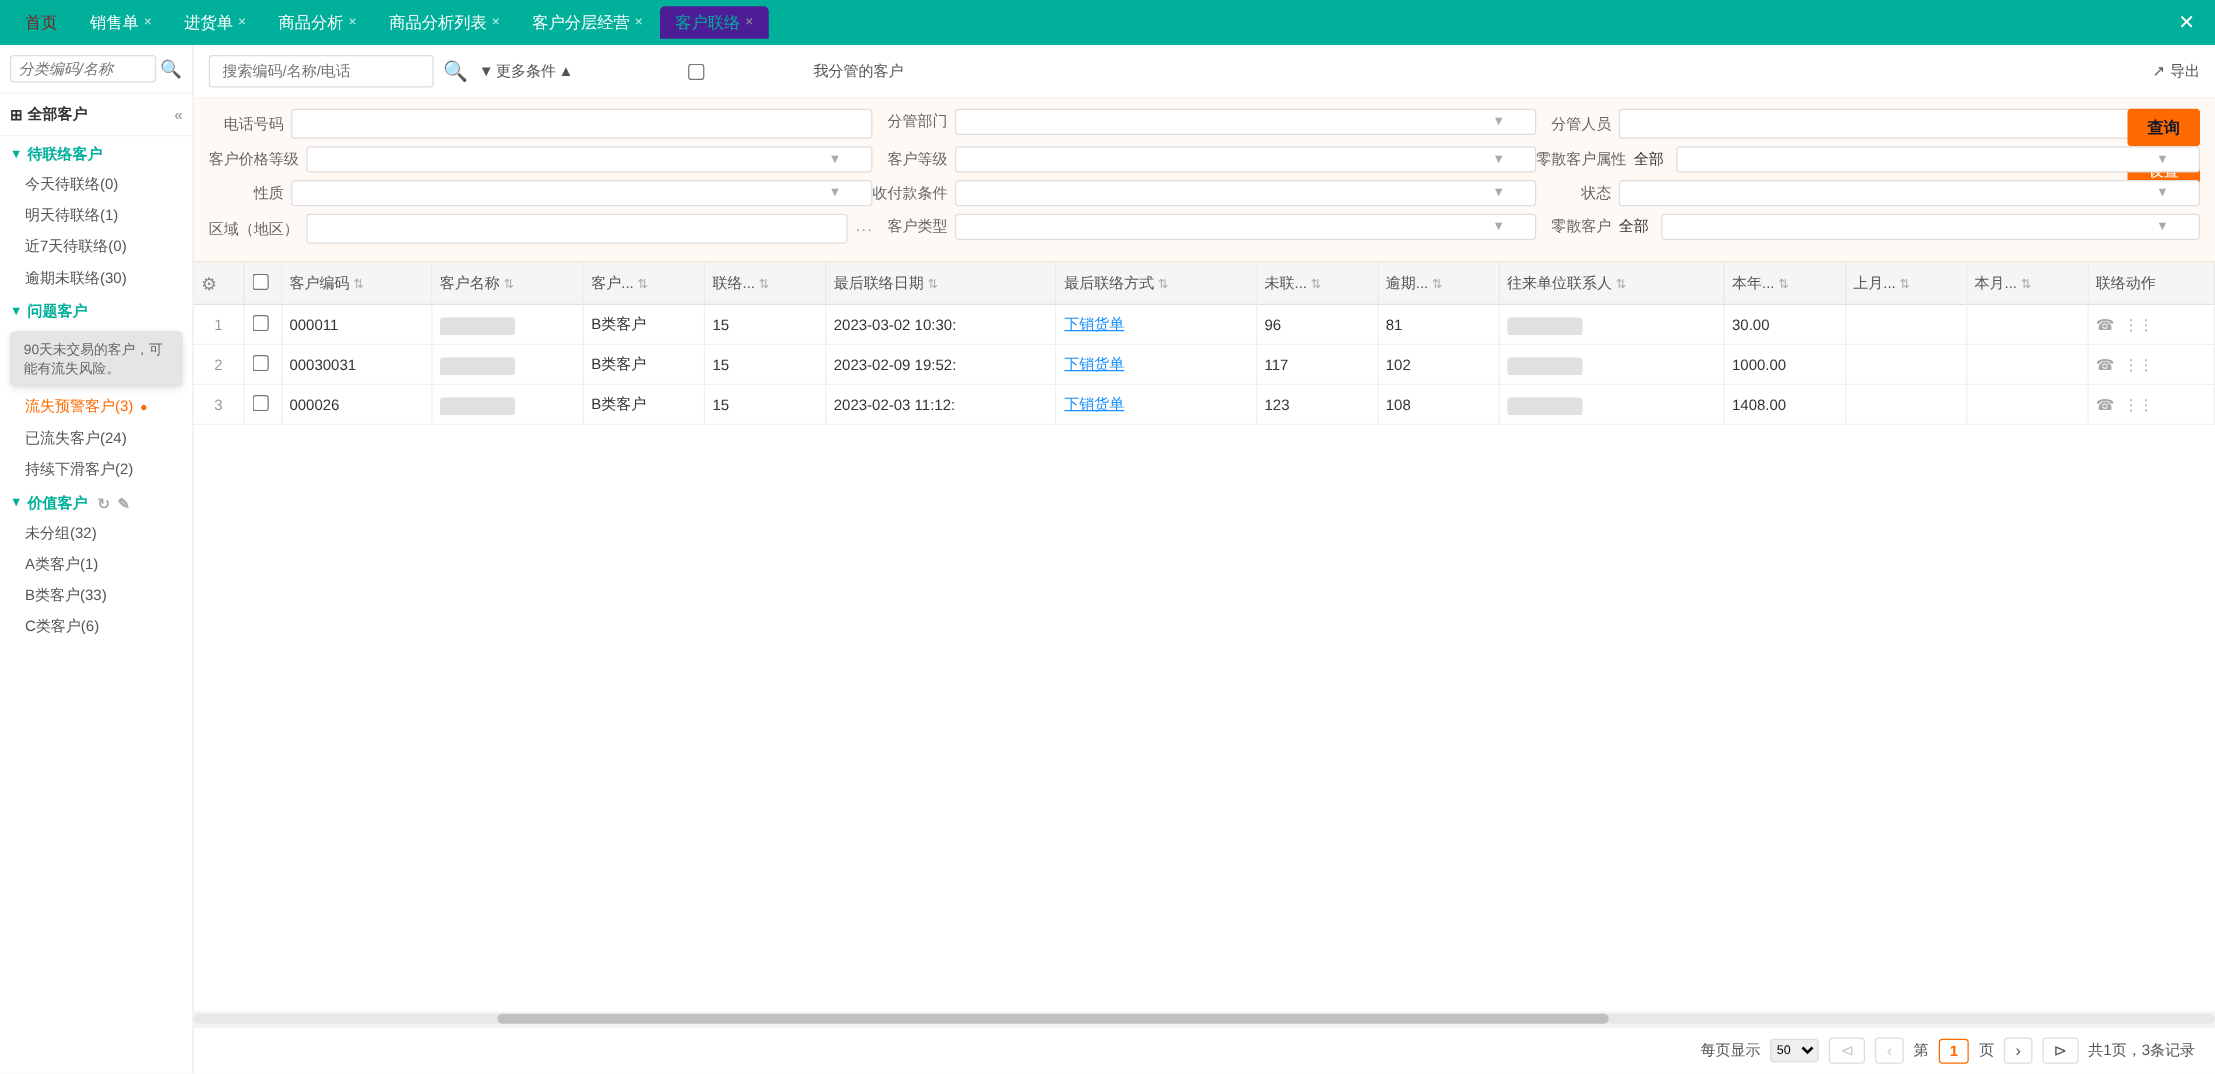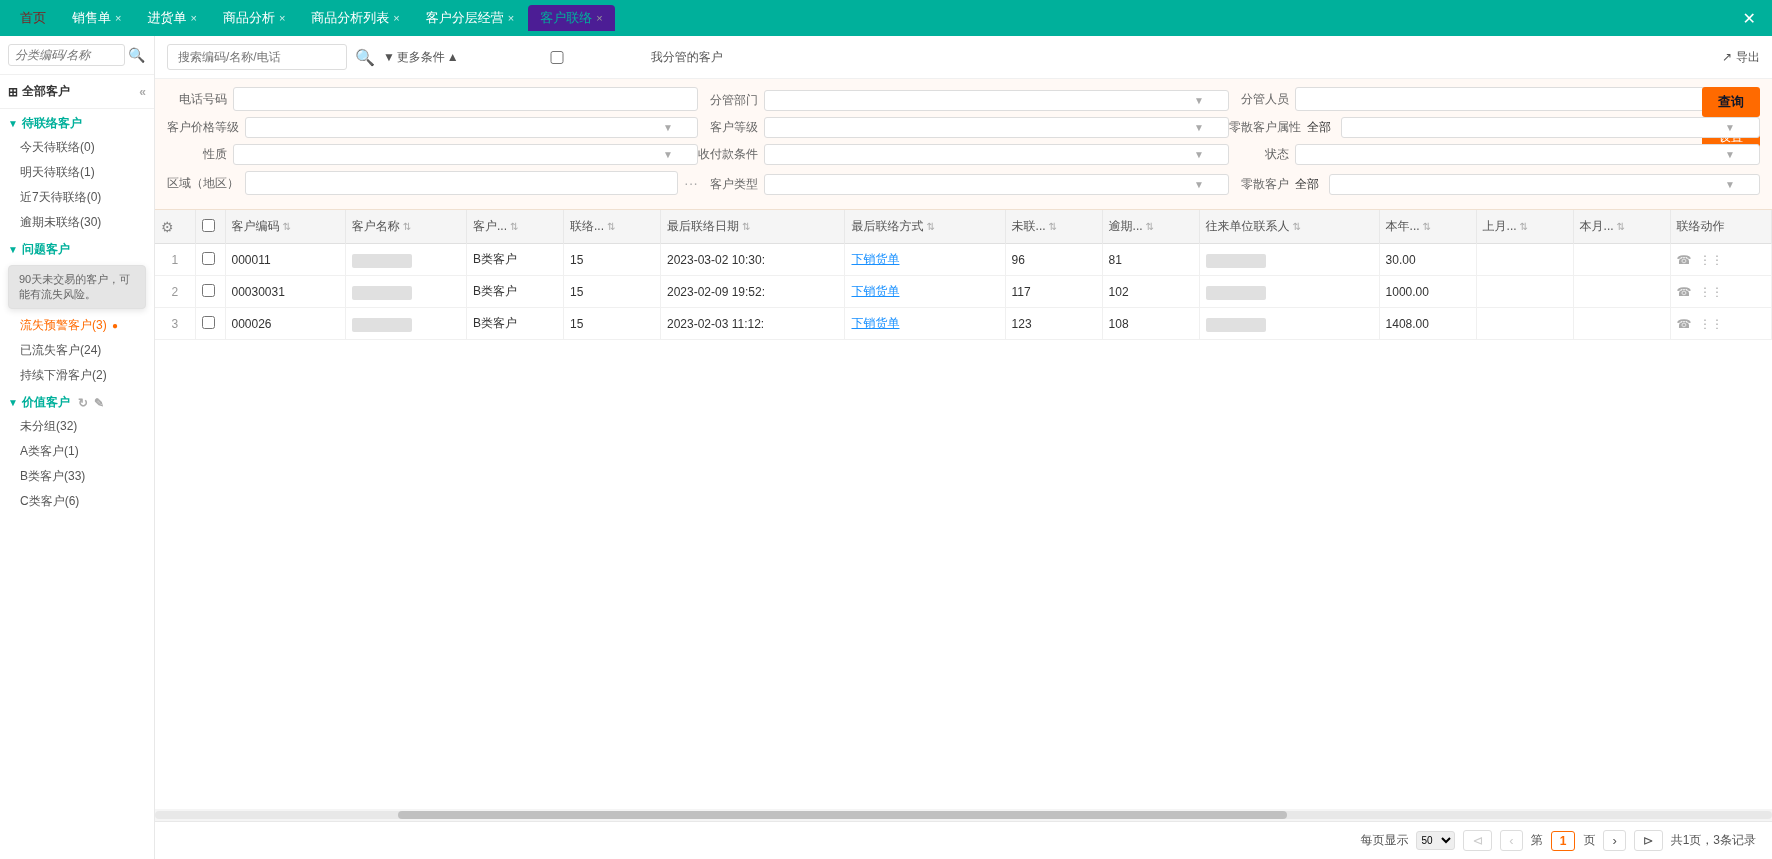--- a/index.html
+++ b/index.html
@@ -206,21 +206,21 @@
 
     
     .advanced-filter {
       background: #fff9f5;
       border-bottom: 1px solid #f0e0d0;
       padding: 8px 12px;
       position: relative;
     }
     .filter-row {
       display: flex;
-      align-items: flex-end;
+      align-items: flex-start;
       margin-bottom: 6px;
     }
     .filter-cell {
       display: flex;
       align-items: center;
       gap: 6px;
       flex: 1;
     }
     .filter-cell label {
       white-space: nowrap;

